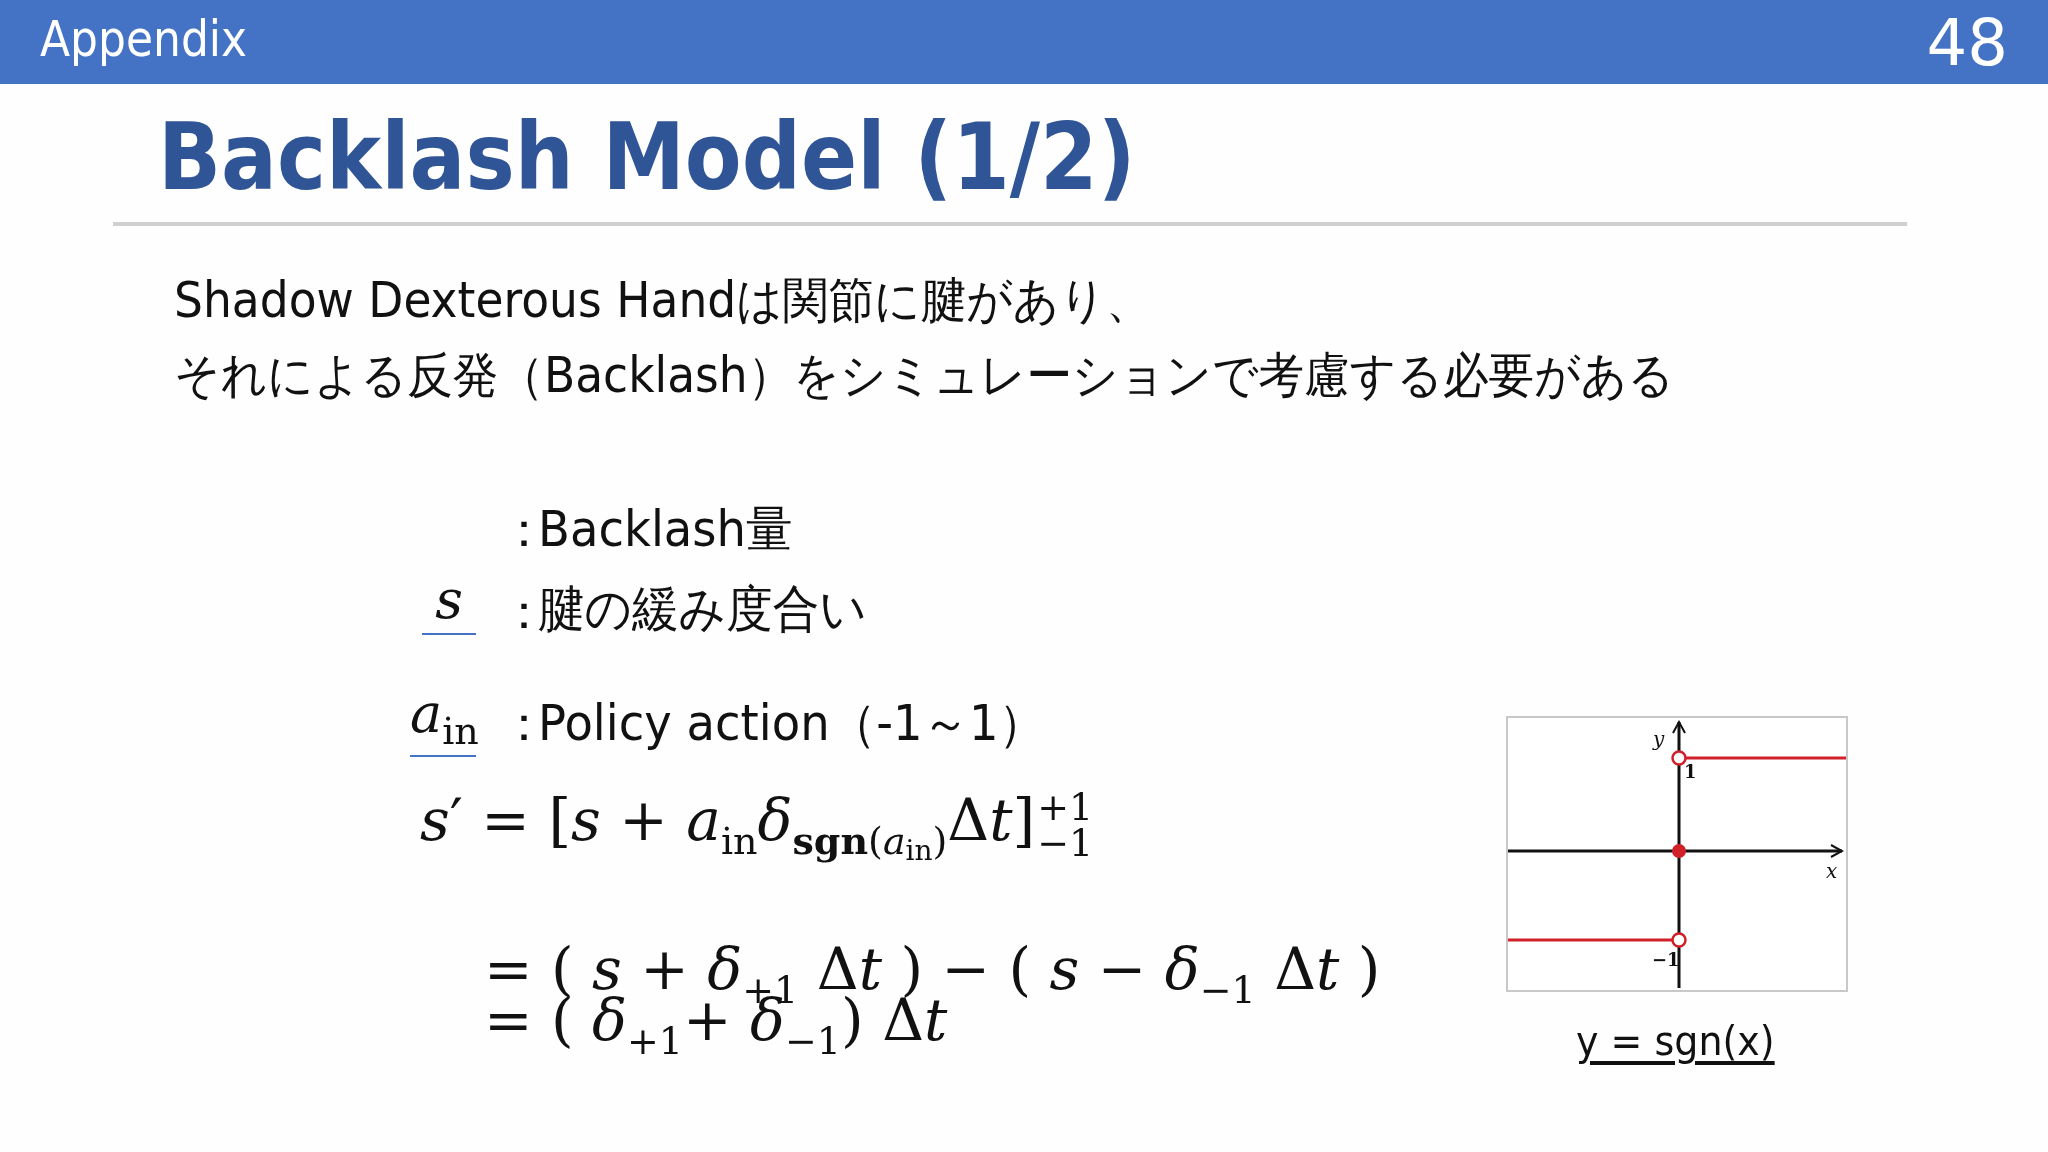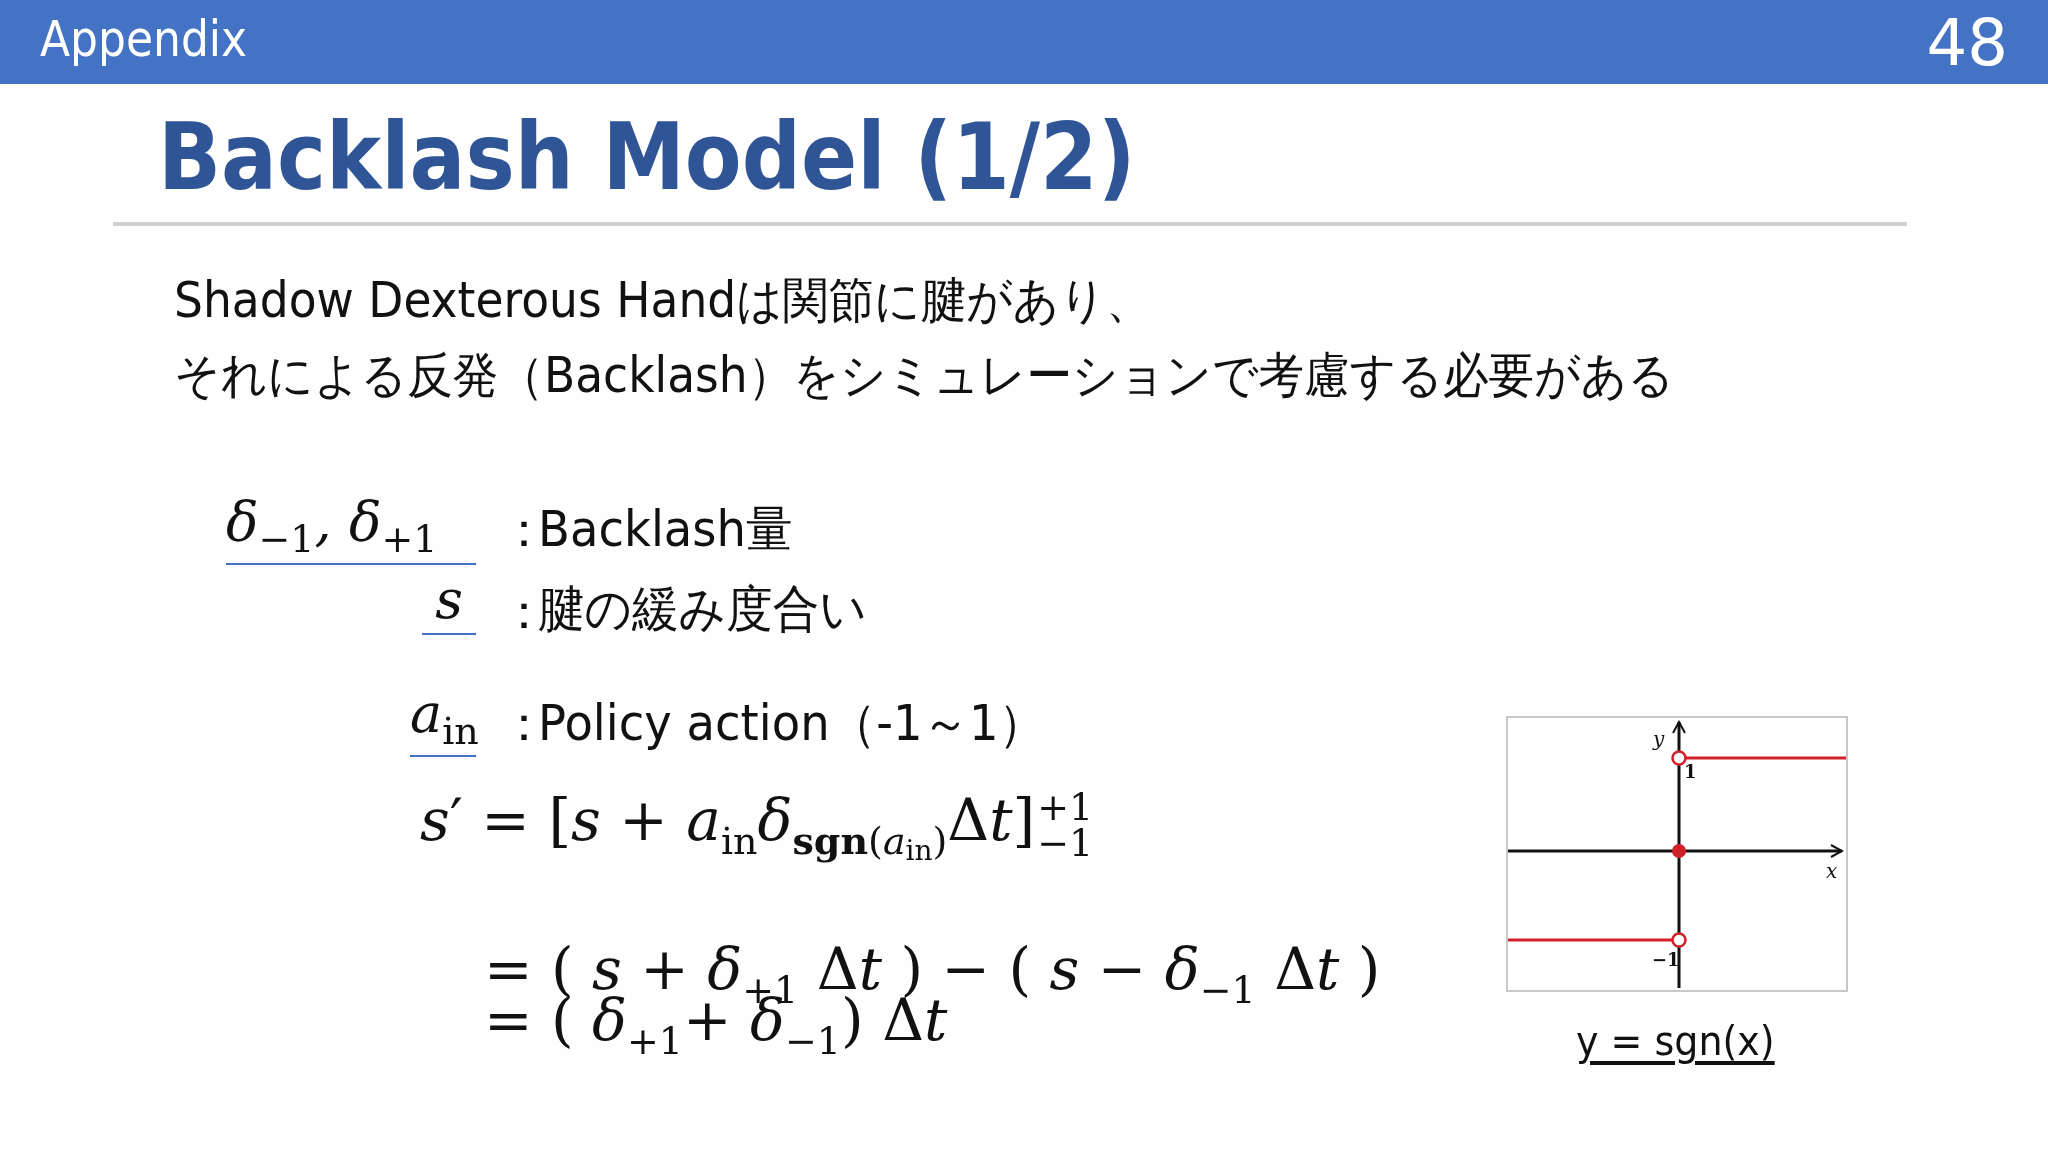--- a/index.html
+++ b/index.html
@@ -42,21 +42,20 @@
 </div>
 
 <div class="title">Backlash Model (1/2)</div>
 <div class="divider"></div>
 
 <div class="body-line line1">Shadow Dexterous Handは関節に腱があり、</div>
 <div class="body-line line2">それによる反発（Backlash）をシミュレーションで考慮する必要がある</div>
 
 <div>
   <div class="def-row" style="left:0;top:490px;width:1200px;">
-    <div class="def-sym" style="left:226px;top:0;width:250px;">δ<sub>−1</sub>, δ<sub>+1</sub></div>
     <div class="def-colon" style="top:8px;">：</div>
     <div class="def-text" style="top:6px;">Backlash量</div>
   </div>
   <div class="def-row" style="left:0;top:568px;width:1200px;">
     <div class="def-sym" style="left:422px;top:0;width:54px;text-align:center;">s</div>
     <div class="def-colon" style="top:12px;">：</div>
     <div class="def-text" style="top:8px;">腱の緩み度合い</div>
   </div>
   <div class="def-row" style="left:0;top:646px;width:1200px;margin-top:36px;">
     <div class="def-sym" style="left:410px;top:0;width:66px;">a<sub>in</sub></div>

